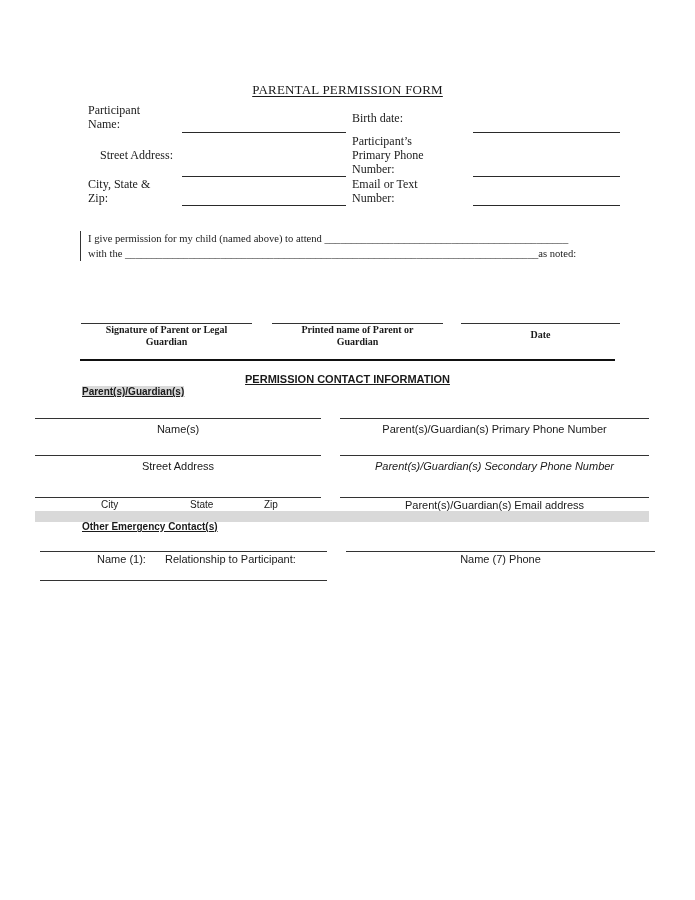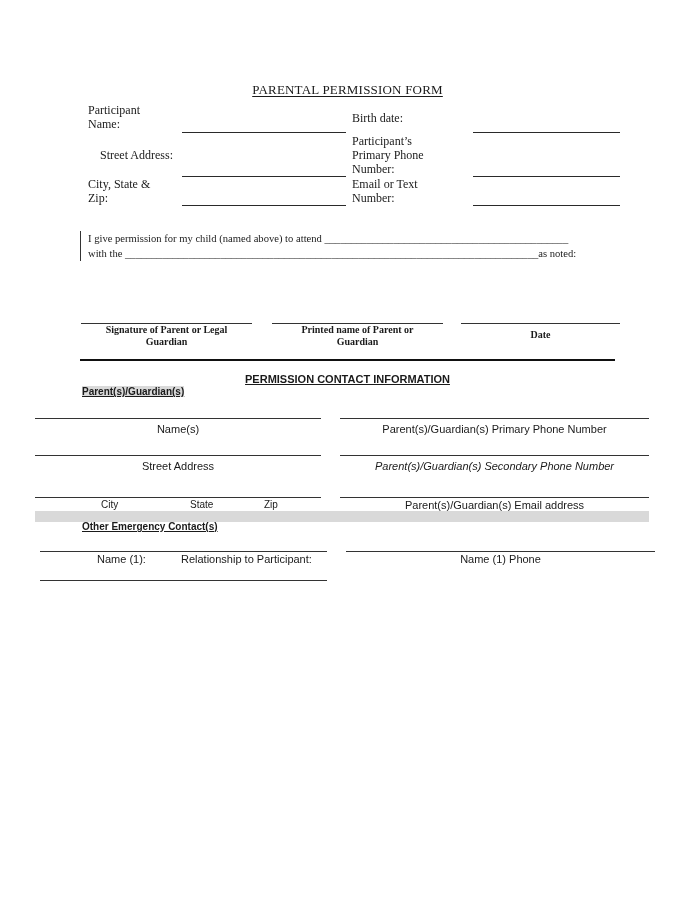--- a/index.html
+++ b/index.html
@@ -109,17 +109,17 @@
 
 <div class="hline thin" style="left:340px; top:497px; width:309px;"></div>
 <div class="abs cap" style="left:340px; top:499px; width:309px;">Parent(s)/Guardian(s)  Email address</div>
 
 <div class="abs band"></div>
 
 <div class="abs sub" style="left:82px; top:521px; background:transparent;text-align:right;">Other Emergency Contact(s)</div>
 
 <div class="hline thin" style="left:40px; top:551px; width:287px;"></div>
 <div class="abs cap" style="left:80px; top:553px; text-align:left;padding-left:17px;">Name (1):</div>
-<div class="abs cap" style="left:181px; top:553px; text-align:center;">Relationship to Participant:</div>
+<div class="abs cap" style="left:165px; top:553px; text-align:center;">Relationship to Participant:</div>
 <div class="hline thin" style="left:40px; top:580px; width:287px;"></div>
 
 <div class="hline thin" style="left:346px; top:551px; width:309px;"></div>
-<div class="abs cap" style="left:346px; top:553px; width:309px;">Name (1) Phone</div>
+<div class="abs cap" style="left:346px; top:553px; width:309px;">Name (7) Phone</div>
 
 </body></html>

